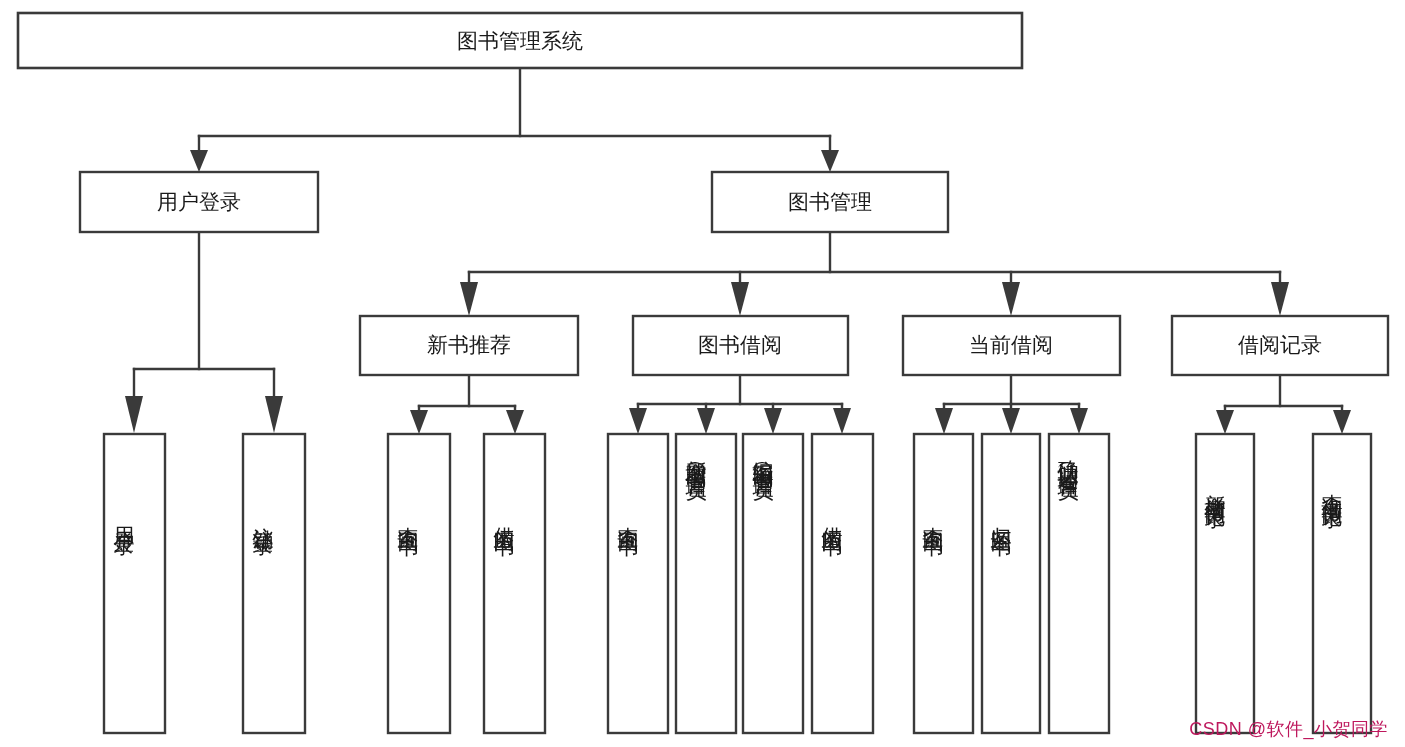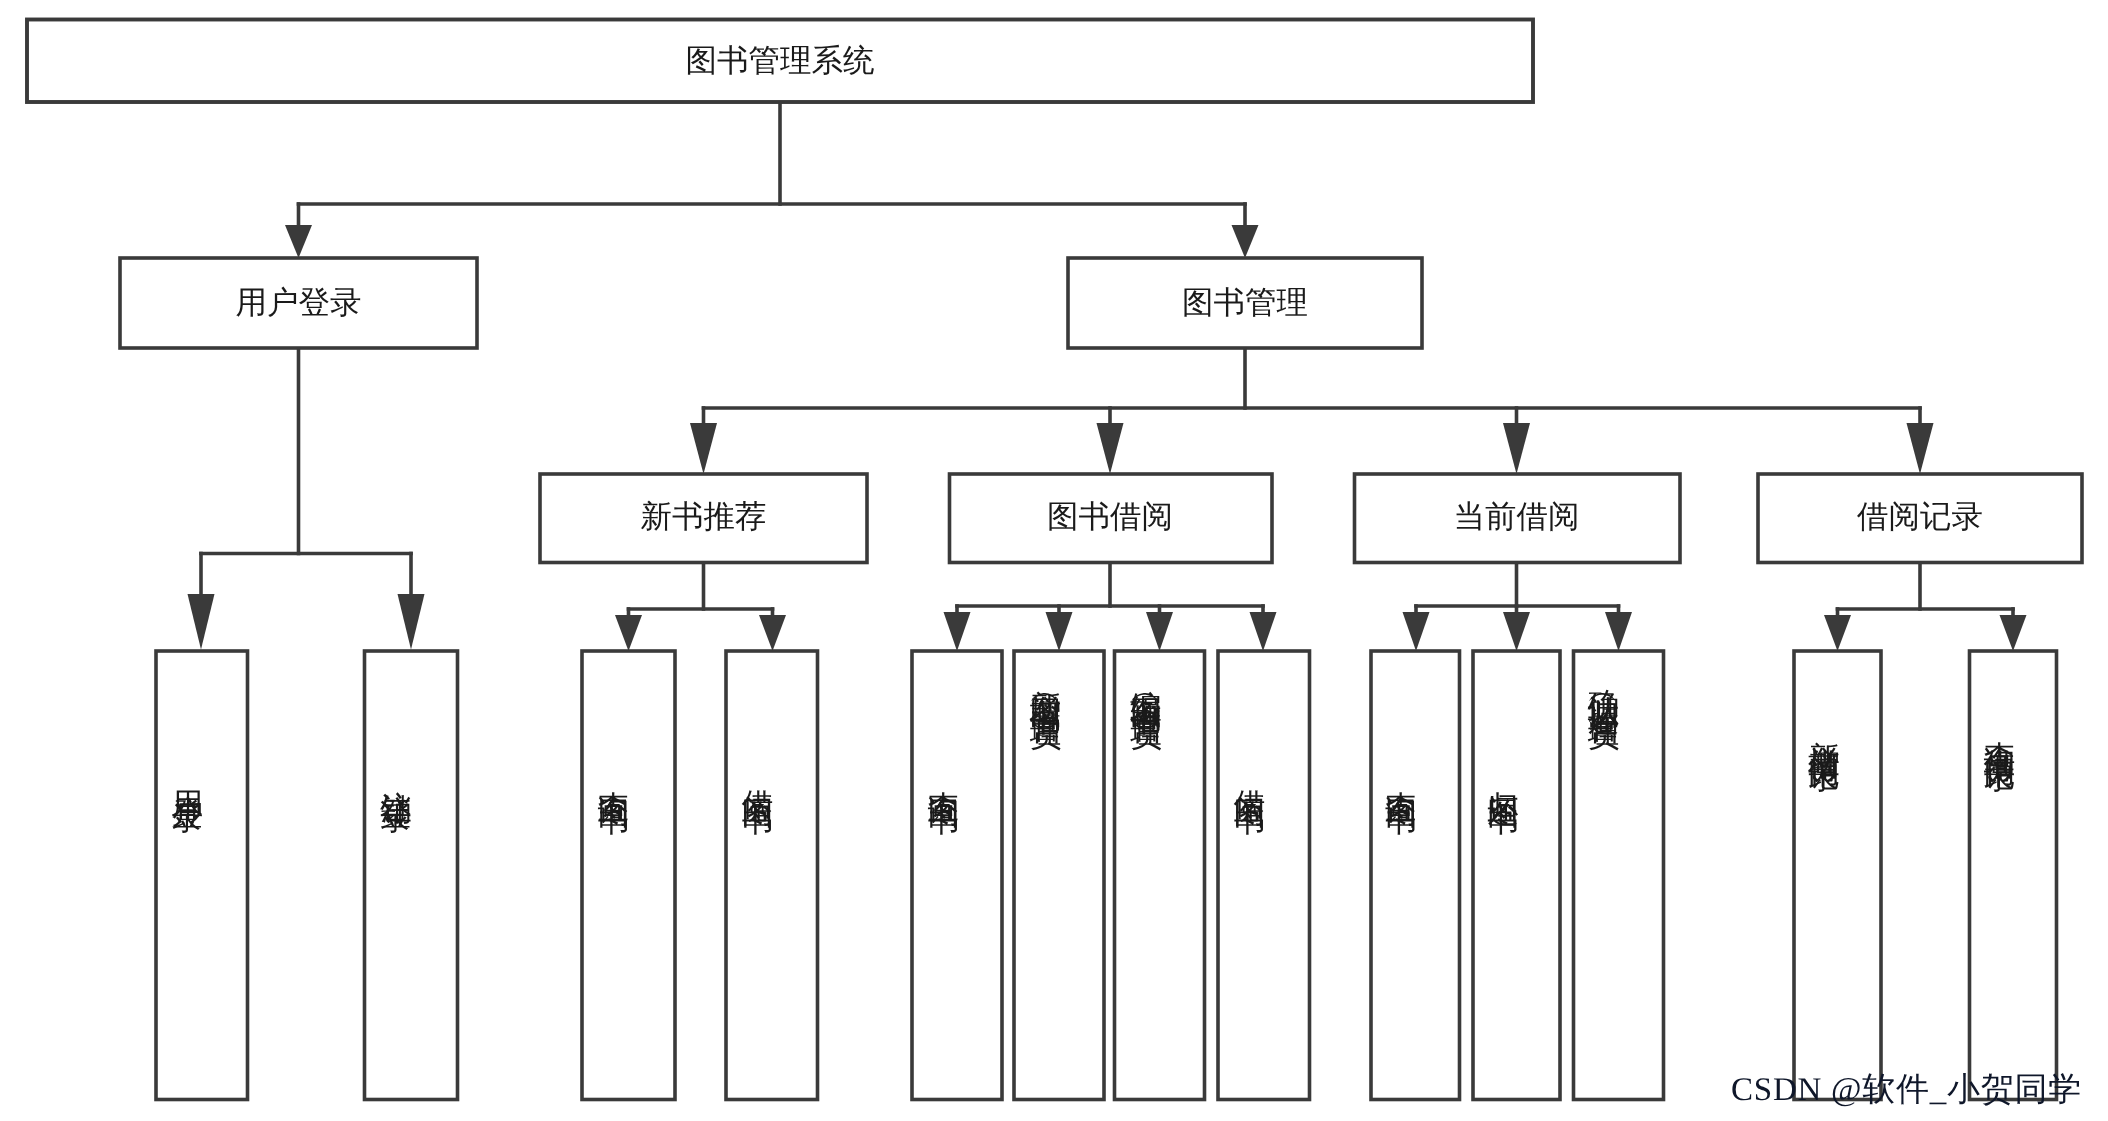--- a/index.html
+++ b/index.html
@@ -61,23 +61,23 @@
     letter-spacing: 3px;
     line-height: 1;
     white-space: nowrap;
     text-align: left;
     user-select: none;
   }
   .watermark {
     position: absolute;
     right: 8px;
     bottom: 6px;
-    font-family: Liberation Serif, serif;
-    font-size: 22px;
-    color: #0f172a;
+    font-family: Liberation Sans, sans-serif;
+    font-size: 18px;
+    color: #be185d;
     letter-spacing: 0.5px;
     white-space: nowrap;
     user-select: none;
   }
 </style>
 </head>
 <body>
 
 <div id="diagram-root">
 

